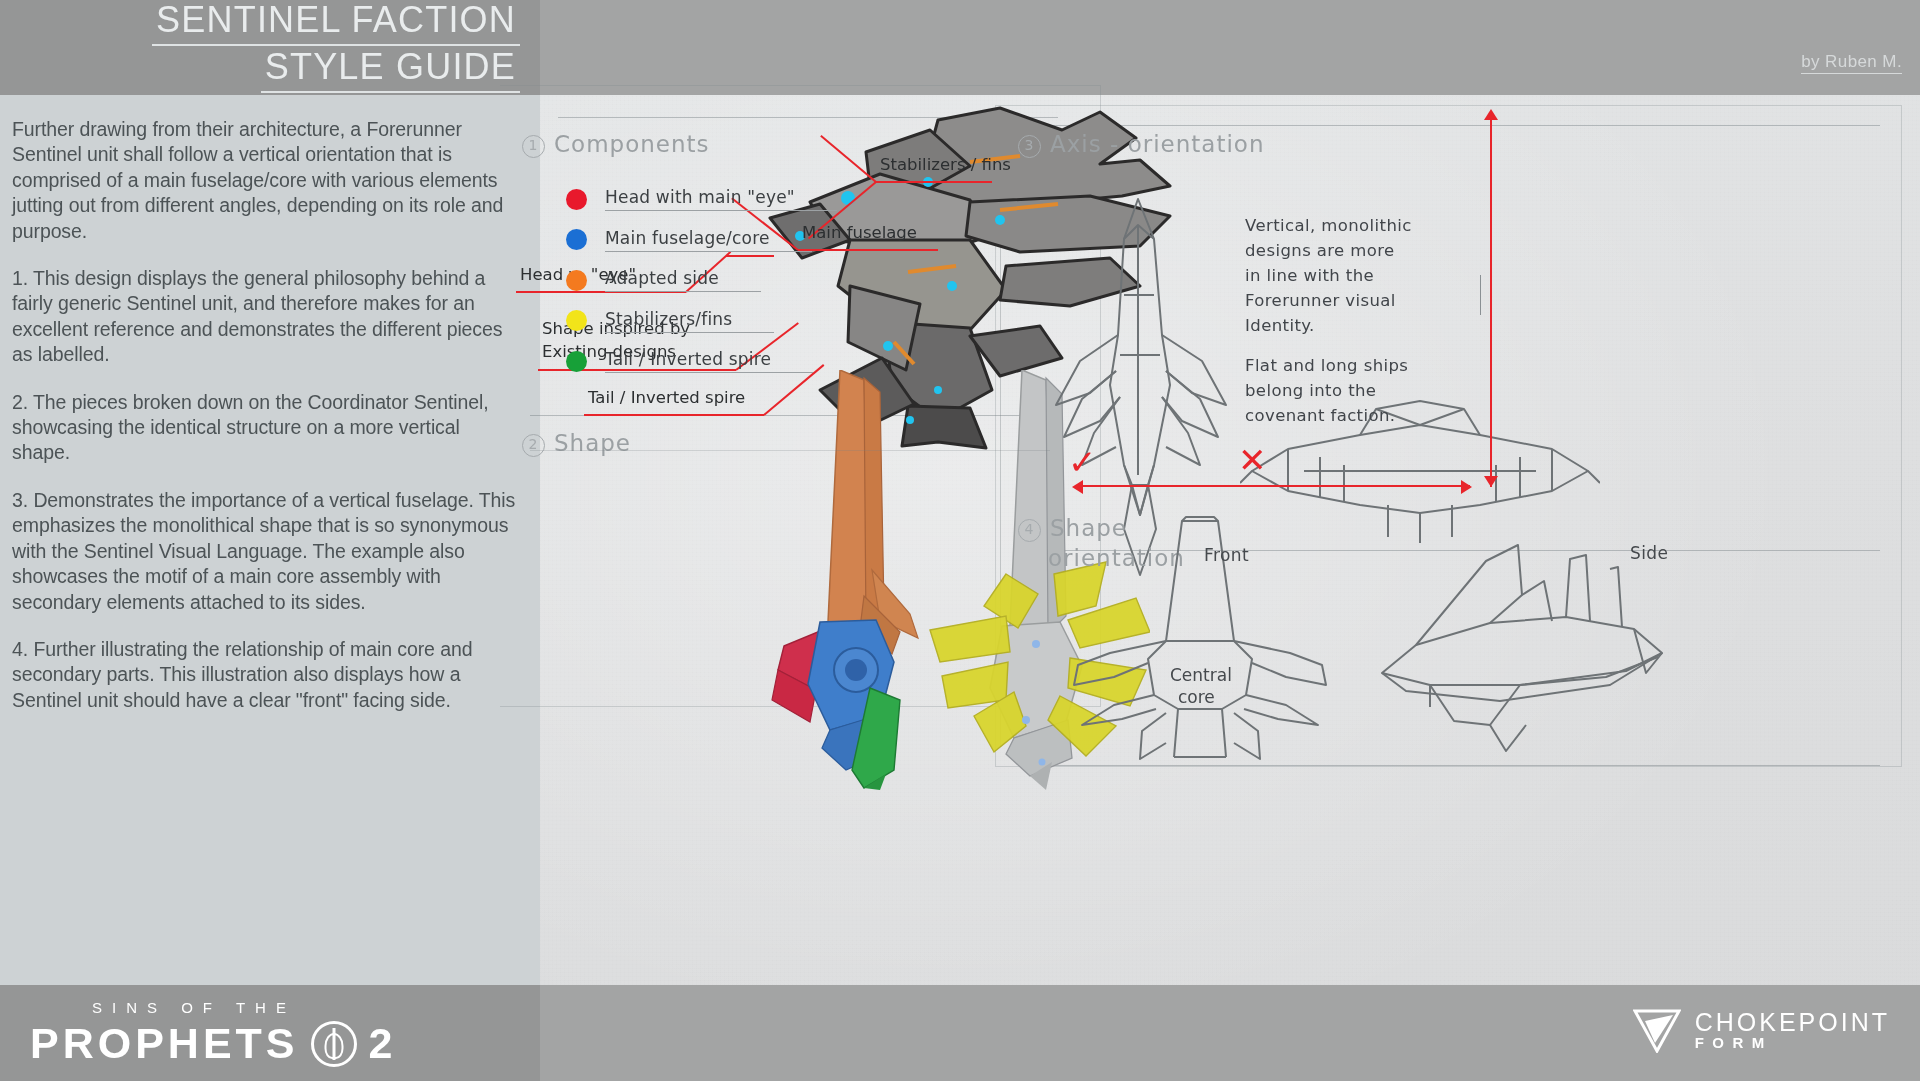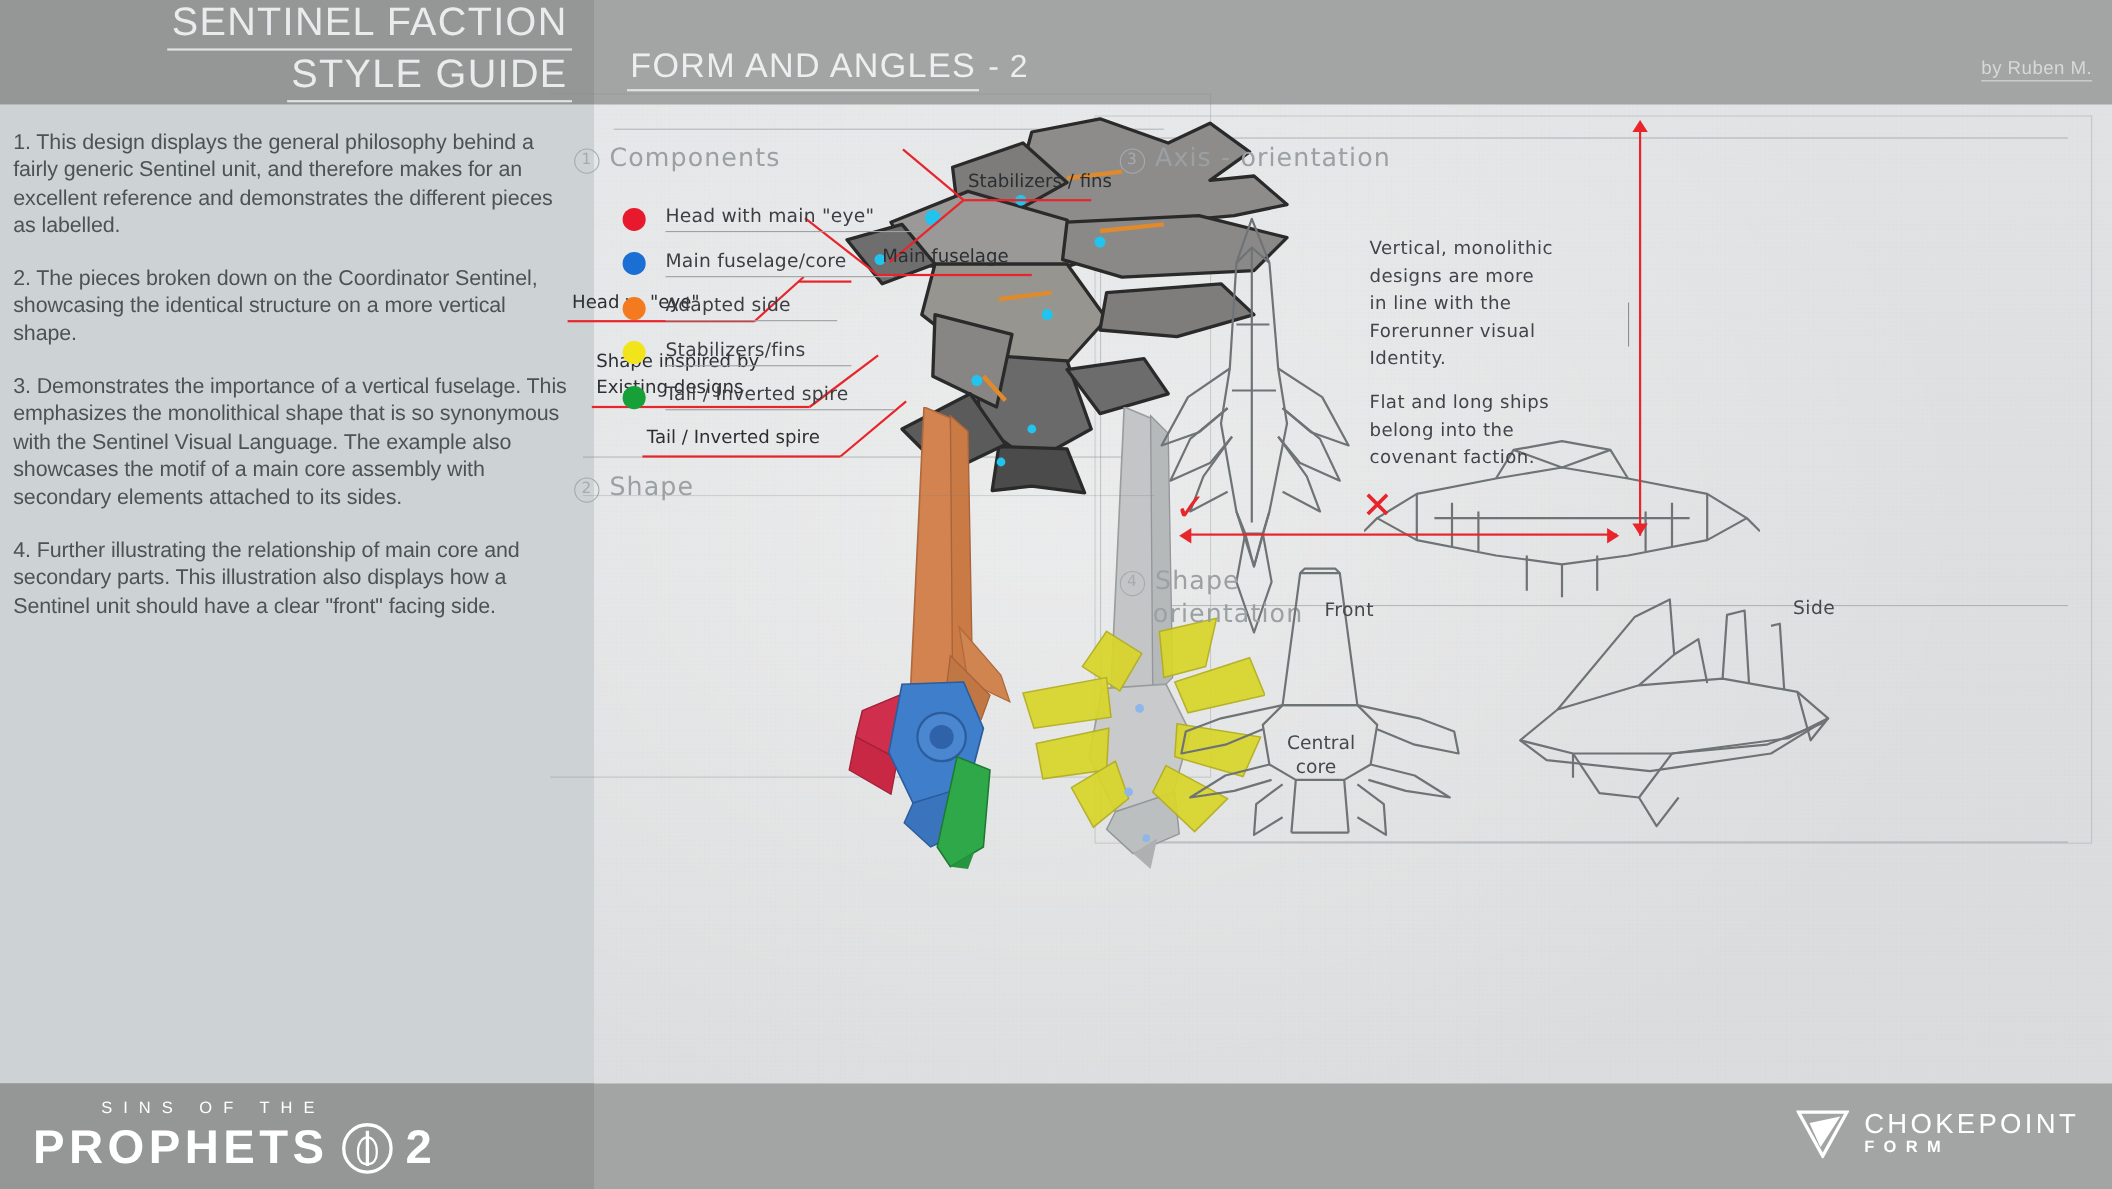--- a/index.html
+++ b/index.html
@@ -85,28 +85,26 @@
 </style>
 </head>
 <body>
 
 <div class="header">
   <div class="header-band-left"></div>
   <div class="title-block">
     <div><span class="title-line">SENTINEL FACTION</span></div>
     <div><span class="title-line">STYLE GUIDE</span></div>
   </div>
-  <div class="subtitle-wrap">
-    <span class="subtitle">FORM AND ANGLES</span><span class="subtitle-num">- 2</span>
-  </div>
   <div class="credit">by Ruben M.</div>
 </div>
 
 <div class="sidebar">
   <div class="sidebar-inner">
+    <p class="para">Further drawing from their architecture, a Forerunner Sentinel unit shall follow a vertical orientation that is comprised of a main fuselage/core with various elements jutting out from different angles, depending on its role and purpose.</p>
     <p class="para">1. This design displays the general philosophy behind a fairly generic Sentinel unit, and therefore makes for an excellent reference and demonstrates the different pieces  as labelled.</p>
     <p class="para">2. The pieces broken down on the Coordinator Sentinel, showcasing the identical structure on a more vertical shape.</p>
     <p class="para">3. Demonstrates the importance of a vertical fuselage. This emphasizes the monolithical shape that is so synonymous with the Sentinel Visual Language. The example also showcases the motif of a main core assembly with secondary elements attached to its sides.</p>
     <p class="para">4. Further illustrating the relationship of main core and secondary parts. This illustration also displays how a Sentinel unit should have a clear "front" facing side.</p>
   </div>
 </div>
 
 <div class="canvas">
   <div class="canvas-shade"></div>
   <div class="grid-noise"></div>

